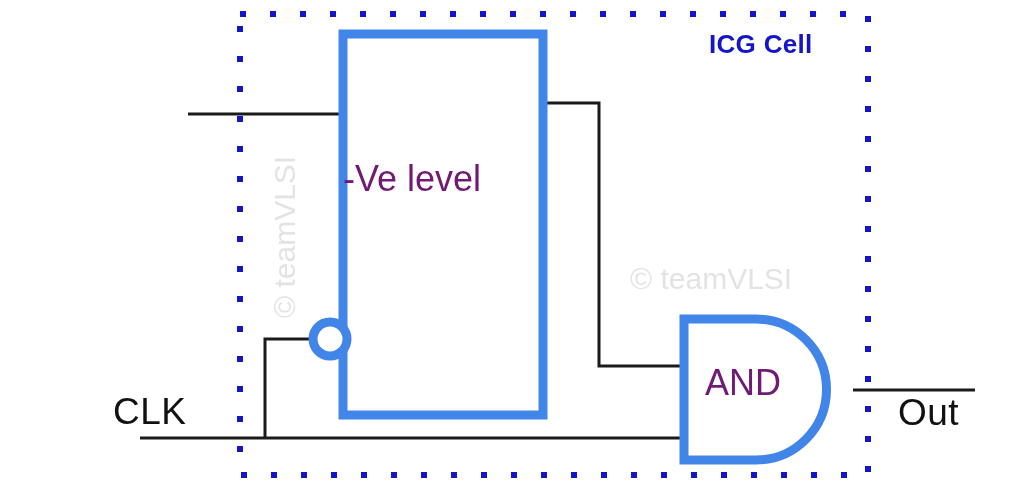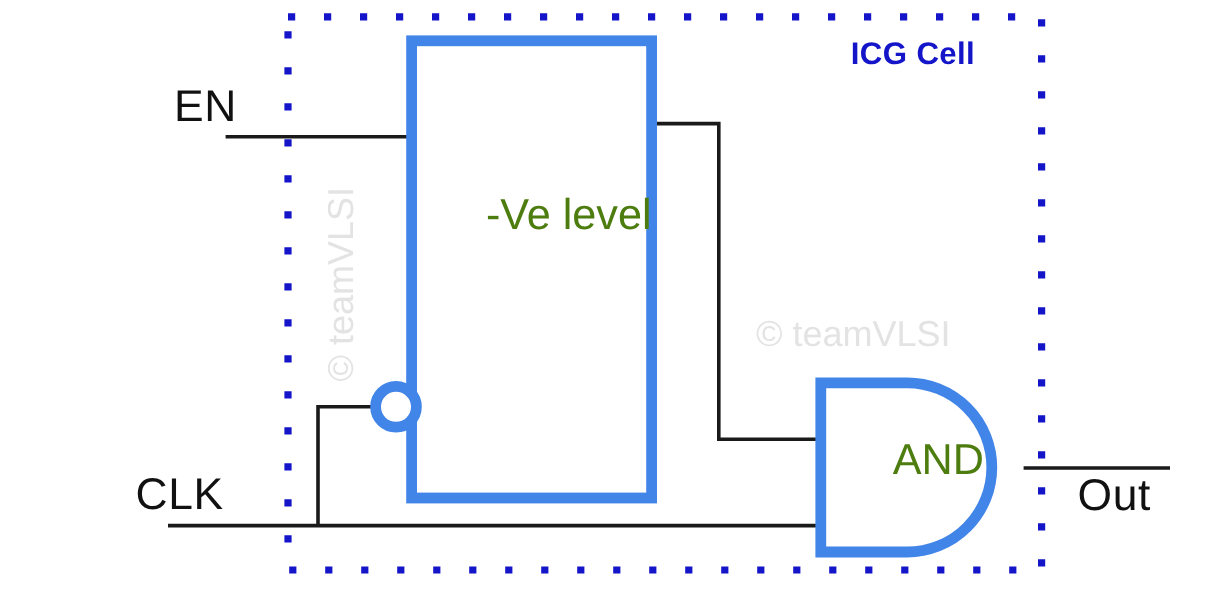--- a/index.html
+++ b/index.html
@@ -49,25 +49,25 @@
   .io-label {
     position: absolute;
     color: #111111;
     font-size: 37px;
     font-family: "Liberation Sans", sans-serif;
     white-space: nowrap;
     letter-spacing: 0.5px;
   }
   .blue-label {
     position: absolute;
-    color: #4d7c0f;
+    color: #701a75;
     font-size: 36px;
     font-family: "Liberation Sans", sans-serif;
     white-space: nowrap;
-    text-align: right;
+    text-align: left;
     line-height: 1.18;
   }
   #cell-title {
     position: absolute;
     color: #1414c8;
     font-size: 26px;
     font-weight: bold;
     font-family: "Liberation Sans", sans-serif;
     white-space: nowrap;
     letter-spacing: 0.3px;
@@ -114,21 +114,20 @@
   </svg>
 
   <div id="cell-title" style="left:709px; top:29px;">ICG Cell</div>
 
   <div class="blue-label" style="left:343px; top:158px; width:200px;">
     <span>-Ve level</span><br>
   </div>
 
   <div class="blue-label" style="left:705px; top:362px; width:115px;">AND</div>
 
-  <div class="io-label" style="left:145px; top:68px;">EN</div>
 
   <div class="io-label" style="left:898px; top:392px;">Out</div>
 
   <div class="io-label" style="left:113px; top:391px;">CLK</div>
 
   <div class="watermark" style="left:630px; top:262px;">© teamVLSI</div>
 
   <div class="watermark" id="watermark-vertical" style="left:268px; top:318px;">© teamVLSI</div>
 
 </div>

